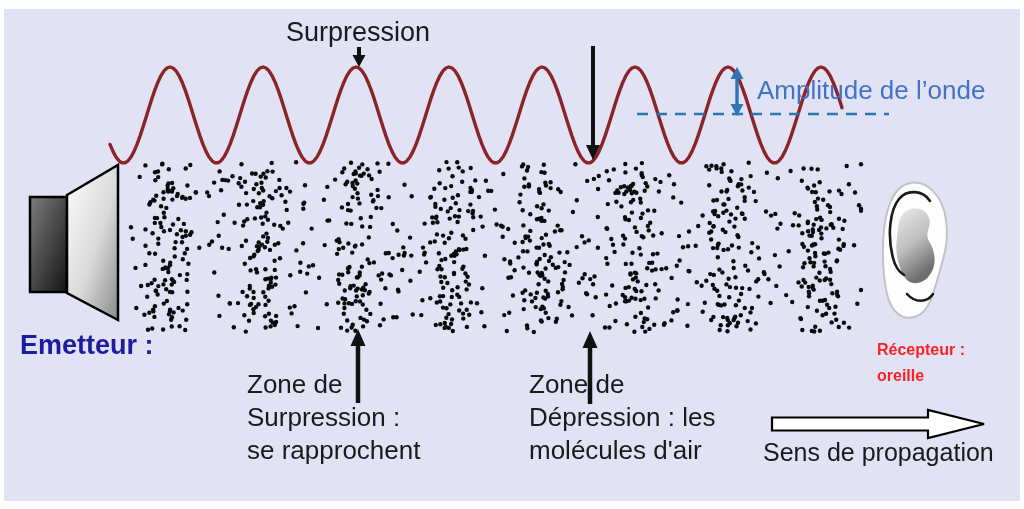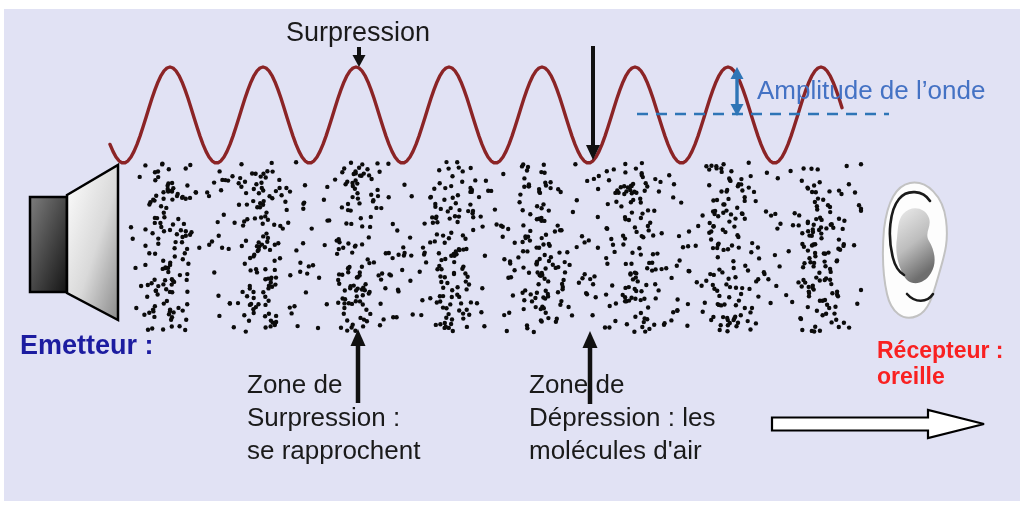--- a/index.html
+++ b/index.html
@@ -16,21 +16,21 @@
   html,body{margin:0;padding:0;}
   body{font-family:"Liberation Sans", sans-serif; background:var(--background);}
   #scene{position:relative;width:1024px;height:509px;background:var(--background);overflow:hidden;}
   #bg-panel{position:absolute;left:4px;top:9px;width:1016px;height:492px;background:var(--panel);}
   #art{position:absolute;left:0;top:0;width:1024px;height:509px;}
   .lbl{position:absolute;color:var(--ink);white-space:nowrap;}
   .lbl-surpression{left:286px;top:17px;font-size:27px;}
   .lbl-depression{left:532px;top:16px;font-size:27px;}
   .lbl-amplitude{left:757px;top:75px;font-size:26px;color:var(--text-blue);font-weight:500;}
   .lbl-emitter{left:20px;top:332px;font-size:27px;line-height:26px;font-weight:bold;color:var(--emitter-navy);}
-  .lbl-receiver{left:877px;top:337px;font-size:23px;line-height:26px;font-weight:bold;color:var(--receiver-red);}
+  .lbl-receiver{left:877px;top:337px;font-size:16px;line-height:26px;font-weight:bold;color:var(--receiver-red);}
   .lbl-zone{font-size:26px;line-height:33px;}
   .lbl-zone-sup{left:247px;top:368px;}
   .lbl-zone-dep{left:529px;top:368px;}
   .lbl-propagation{left:763px;top:438px;font-size:25px;}
 </style>
 </head>
 <body>
 
 <div id="scene">
   <div id="bg-panel"></div>
@@ -1287,13 +1287,14 @@
     <div>Surpression :</div>
     <div>se rapprochent</div>
   </div>
 
   <div class="lbl lbl-zone lbl-zone-dep">
     <div>Zone de</div>
     <div>Dépression : les</div>
     <div>molécules d'air</div>
   </div>
 
+  <div class="lbl lbl-propagation">Sens de propagation</div>
 </div>
 
 </body></html>

